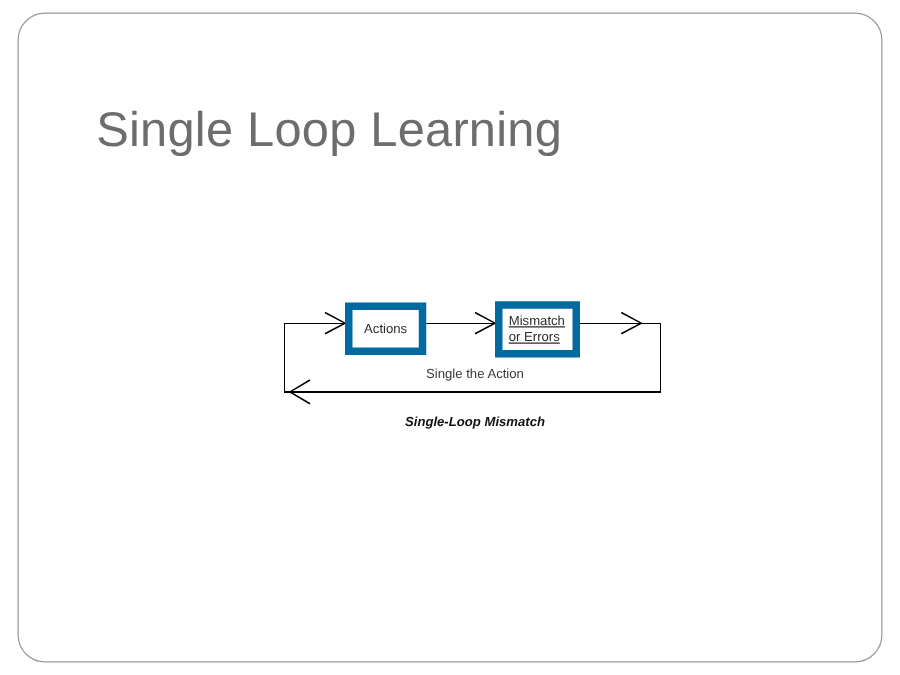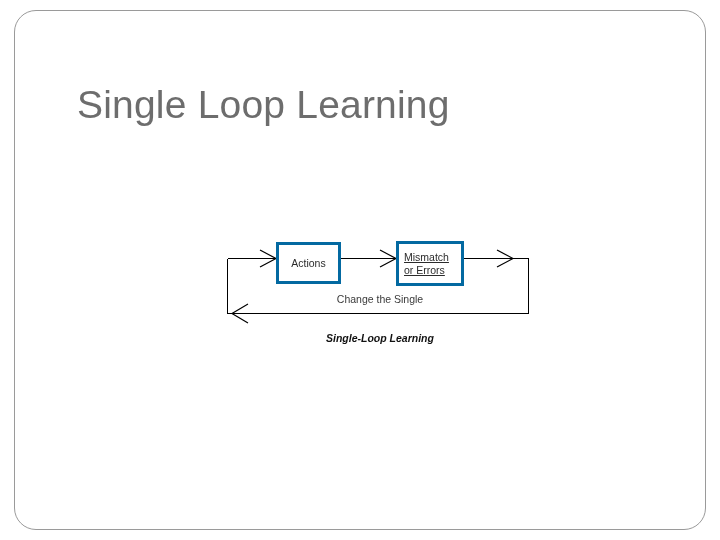--- a/index.html
+++ b/index.html
@@ -61,21 +61,21 @@
 
   #diagram-svg {
     position: absolute;
     left: 0;
     top: 0;
   }
 
   .node-box {
     position: absolute;
     box-sizing: border-box;
-    border: 3px solid #0369a1;
+    border: 6px solid #0369a1;
     background: #ffffff;
     color: #2b2b2b;
     font-size: 10.5px;
     line-height: 12.5px;
     font-family: "Liberation Sans", sans-serif;
     display: flex;
     align-items: center;
     justify-content: center;
     text-align: center;
     white-space: pre-line;
@@ -164,18 +164,18 @@
 
         <polyline points="33,74 17,83.5 33,93"></polyline>
       </g>
     </svg>
 
     <div class="node-box" id="node-actions">Actions</div>
 
     <div class="node-box" id="node-mismatch">Mismatch
 or Errors</div>
 
-    <div id="loop-label">Change the Single</div>
+    <div id="loop-label">Single the Action</div>
 
-    <div id="diagram-caption">Single-Loop Learning</div>
+    <div id="diagram-caption">Single-Loop Mismatch</div>
 
   </div>
 </div>
 
 </body></html>

